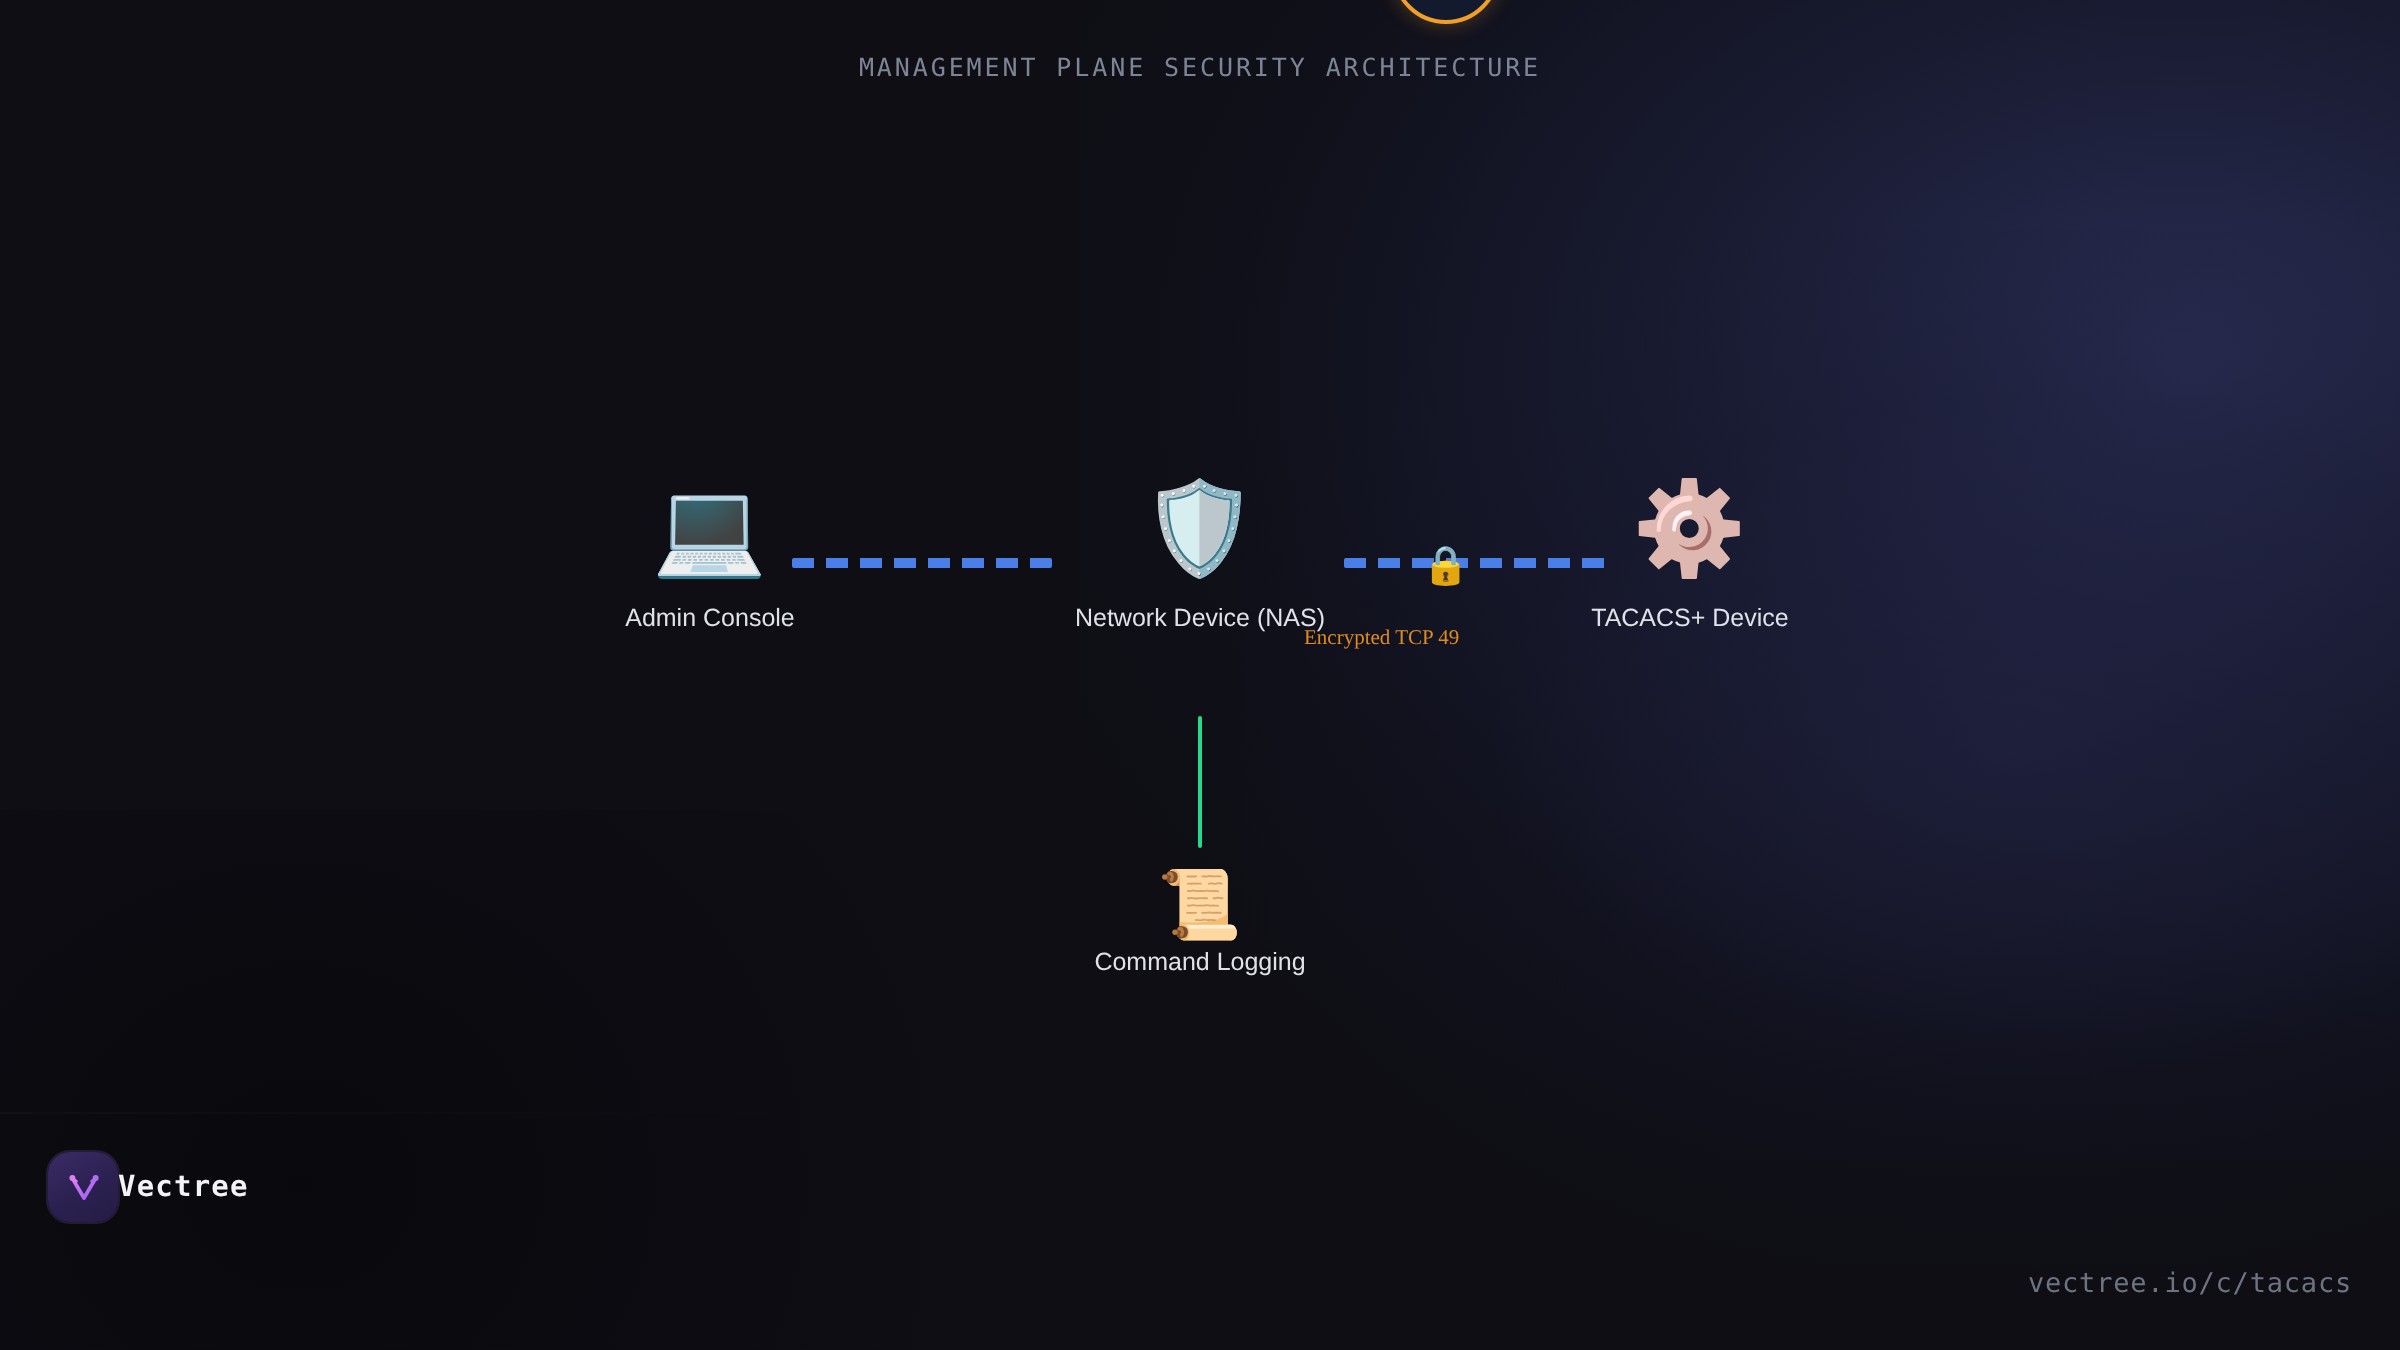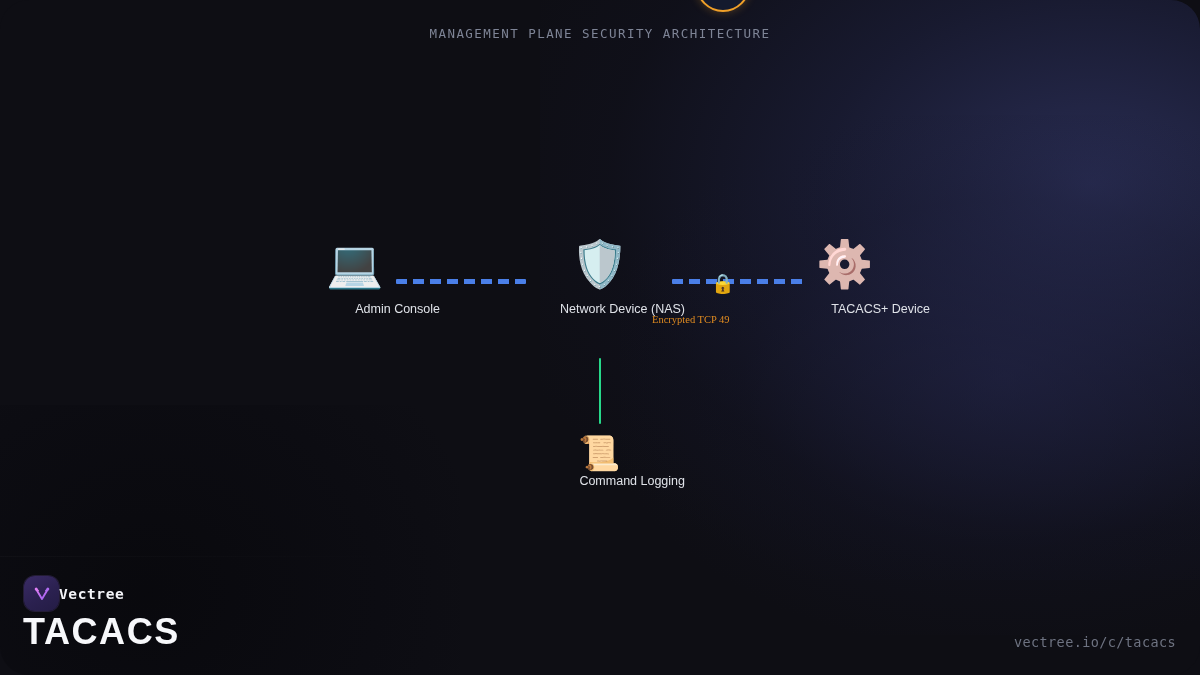--- a/index.html
+++ b/index.html
@@ -9,21 +9,20 @@
     background:#0e0e14;
     overflow:hidden;
   }
 
   #stage {
     position:relative;
     width:1200px; height:675px;
     background:#0e0e14;
     font-family:"Liberation Sans", sans-serif;
     overflow:hidden;
-    border-radius:29px;
   }
 
   
   .glow-right {
     position:absolute;
     right:-260px; top:-140px;
     width:920px; height:720px;
     background:radial-gradient(ellipse at 60% 45%, rgba(42,46,86,0.95) 0%, rgba(30,33,64,0.62) 35%, rgba(20,21,40,0.26) 62%, rgba(14,14,20,0) 80%);
     pointer-events:none;
   }
@@ -83,21 +82,20 @@
     height:56px;
     display:block;
     font-family:"DejaVu Sans", sans-serif;
   }
   .node .nlabel {
     display:block;
     margin-top:10px;
     font-size:12.5px;
     color:#dfe2e8;
     white-space:nowrap;
-    text-align:right;
   }
 
   #node-admin  { left:270px; top:236px; }
   #node-nas    { left:515px; top:236px; }
   #node-daemon { left:760px; top:236px; }
 
   
   .glyph-laptop { filter:saturate(1.0); }
   .glyph-shield { filter:saturate(0.85) brightness(1.05); }
   .glyph-gear   { filter:grayscale(0.35) brightness(1.15) hue-rotate(170deg); }
@@ -240,17 +238,16 @@
         <path d="M4.2 5.2 L10 15 L15.8 5.2" fill="none" stroke="url(#vgrad)" stroke-width="1.9" stroke-linecap="round" stroke-linejoin="round"></path>
         <circle cx="4.2" cy="5.0" r="1.5" fill="#e07ff5"></circle>
         <circle cx="15.8" cy="5.0" r="1.5" fill="#b06cf2"></circle>
         <path d="M4.2 5.0 L6.3 6.6" stroke="#e07ff5" stroke-width="1.2" stroke-linecap="round"></path>
         <path d="M15.8 5.0 L13.7 6.6" stroke="#b06cf2" stroke-width="1.2" stroke-linecap="round"></path>
       </svg>
     </div>
     <div class="brand-name">Vectree</div>
   </div>
 
-  <div class="big-title">TACACS</div>
 
   <div class="url">vectree.io/c/tacacs</div>
 
 </div>
 
 </body></html>

